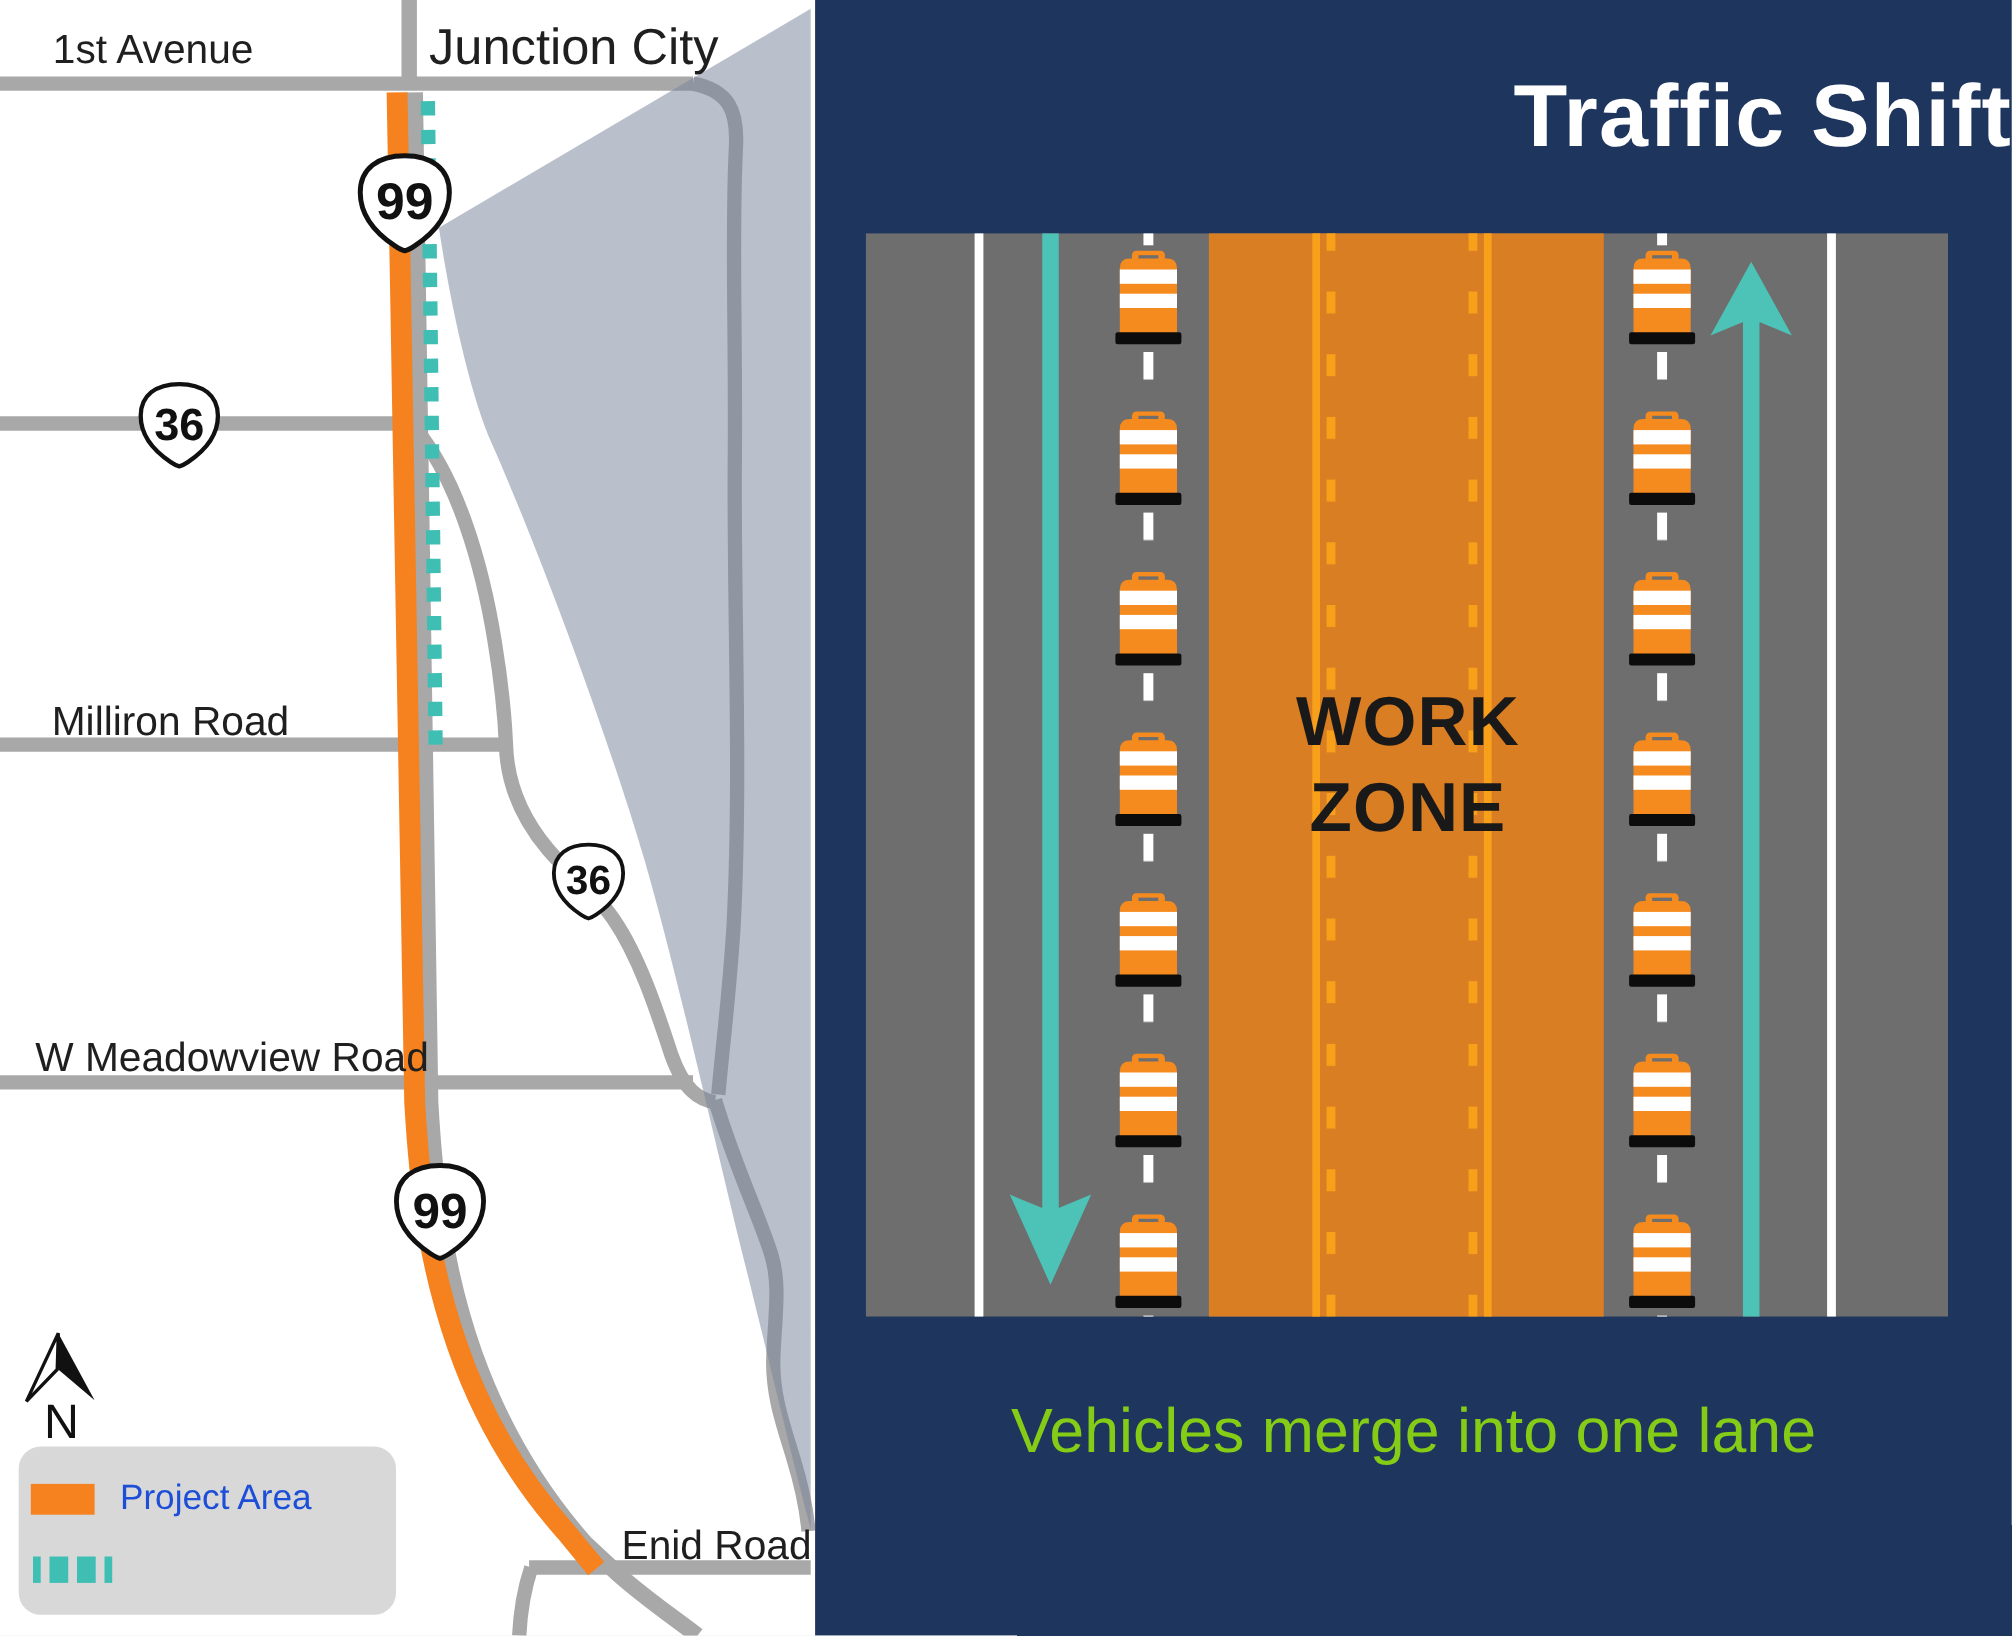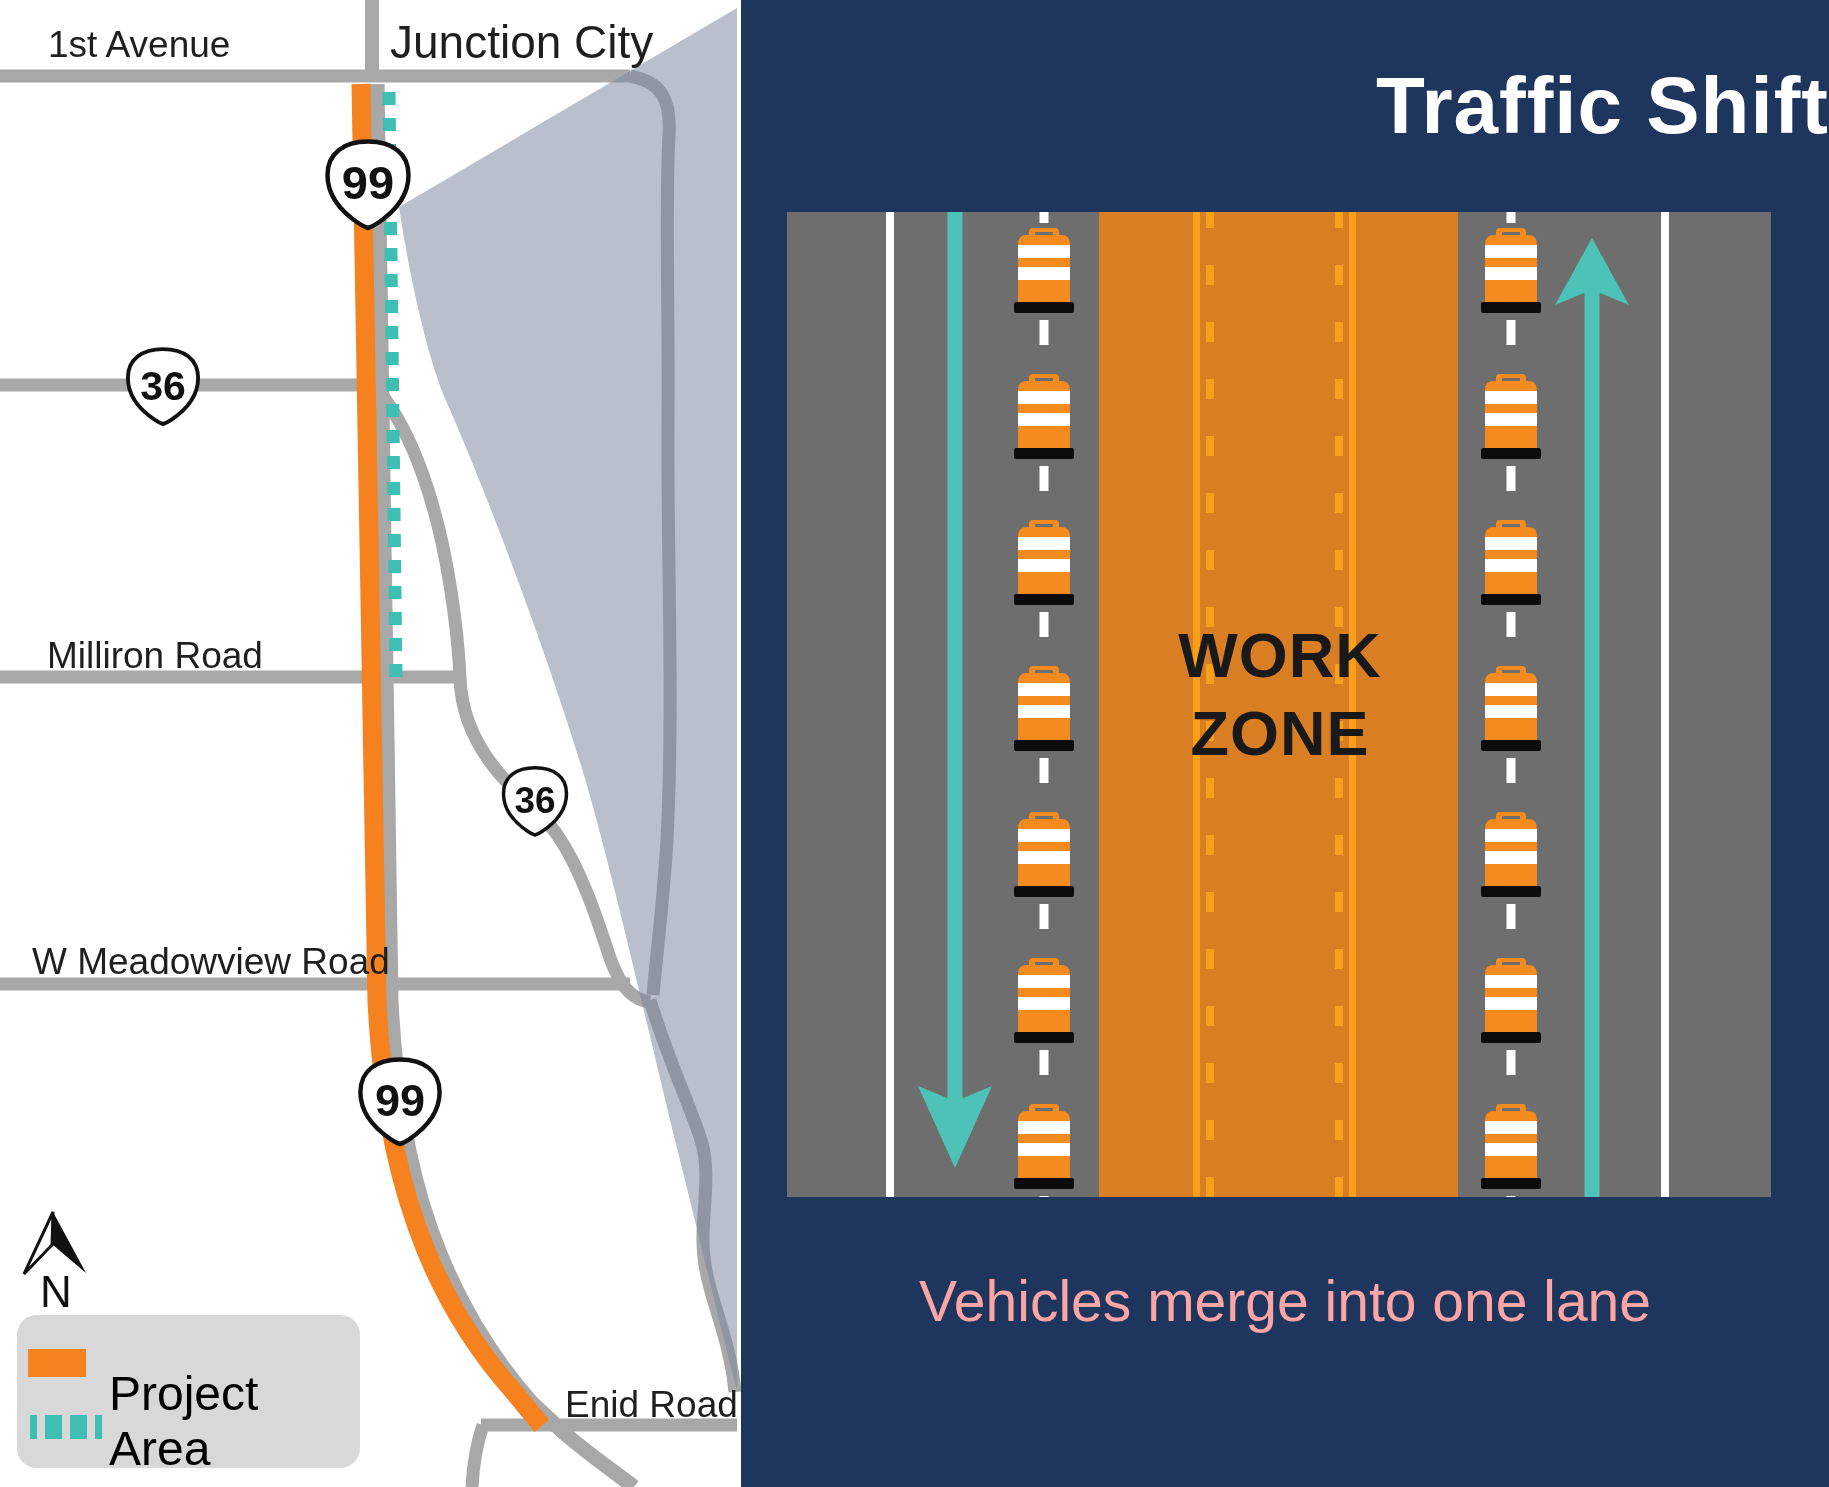--- a/index.html
+++ b/index.html
@@ -4,26 +4,26 @@
 <style>
   html,body{margin:0;padding:0;background:#fff;}
   #stage{position:relative;width:1829px;height:1487px;overflow:hidden;
          font-family:"Liberation Sans",sans-serif;background:#ffffff;}
   .abs{position:absolute;}
   
   #panel{left:741px;top:0;width:1088px;height:1487px;background:#1E355E;}
   #panel-title{left:0;top:60px;width:100%;text-align:right;color:#ffffff;
                font-size:80px;font-weight:bold;letter-spacing:1px;}
   #diagram{left:46px;top:212px;}
-  .caption-line{left:0;width:100%;text-align:center;color:#fca5a5;font-size:57px;line-height:78px;}
+  .caption-line{left:0;width:100%;text-align:center;color:#84cc16;font-size:57px;line-height:78px;}
   #caption-1{top:1262px;}
   #caption-2{top:1340px;}
   
   #legend{left:17px;top:1315px;width:343px;height:153px;background:#D8D8D8;border-radius:20px;}
-  .legend-label{position:absolute;color:#000000;font-size:48px;margin-top:23px;}
+  .legend-label{position:absolute;color:#1d4ed8;font-size:32px;}
   #legend-swatch-orange{position:absolute;left:11px;top:34px;width:58px;height:28px;background:#F5821F;}
   #legend-swatch-teal{position:absolute;left:13px;top:100px;height:24px;}
   #legend-swatch-teal span{display:inline-block;height:24px;background:#3FBFB4;margin-right:8px;vertical-align:top;}
   .d-sm{width:7px;} .d-lg{width:17px;}
 </style>
 </head>
 <body>
 
 <div id="stage">
 

